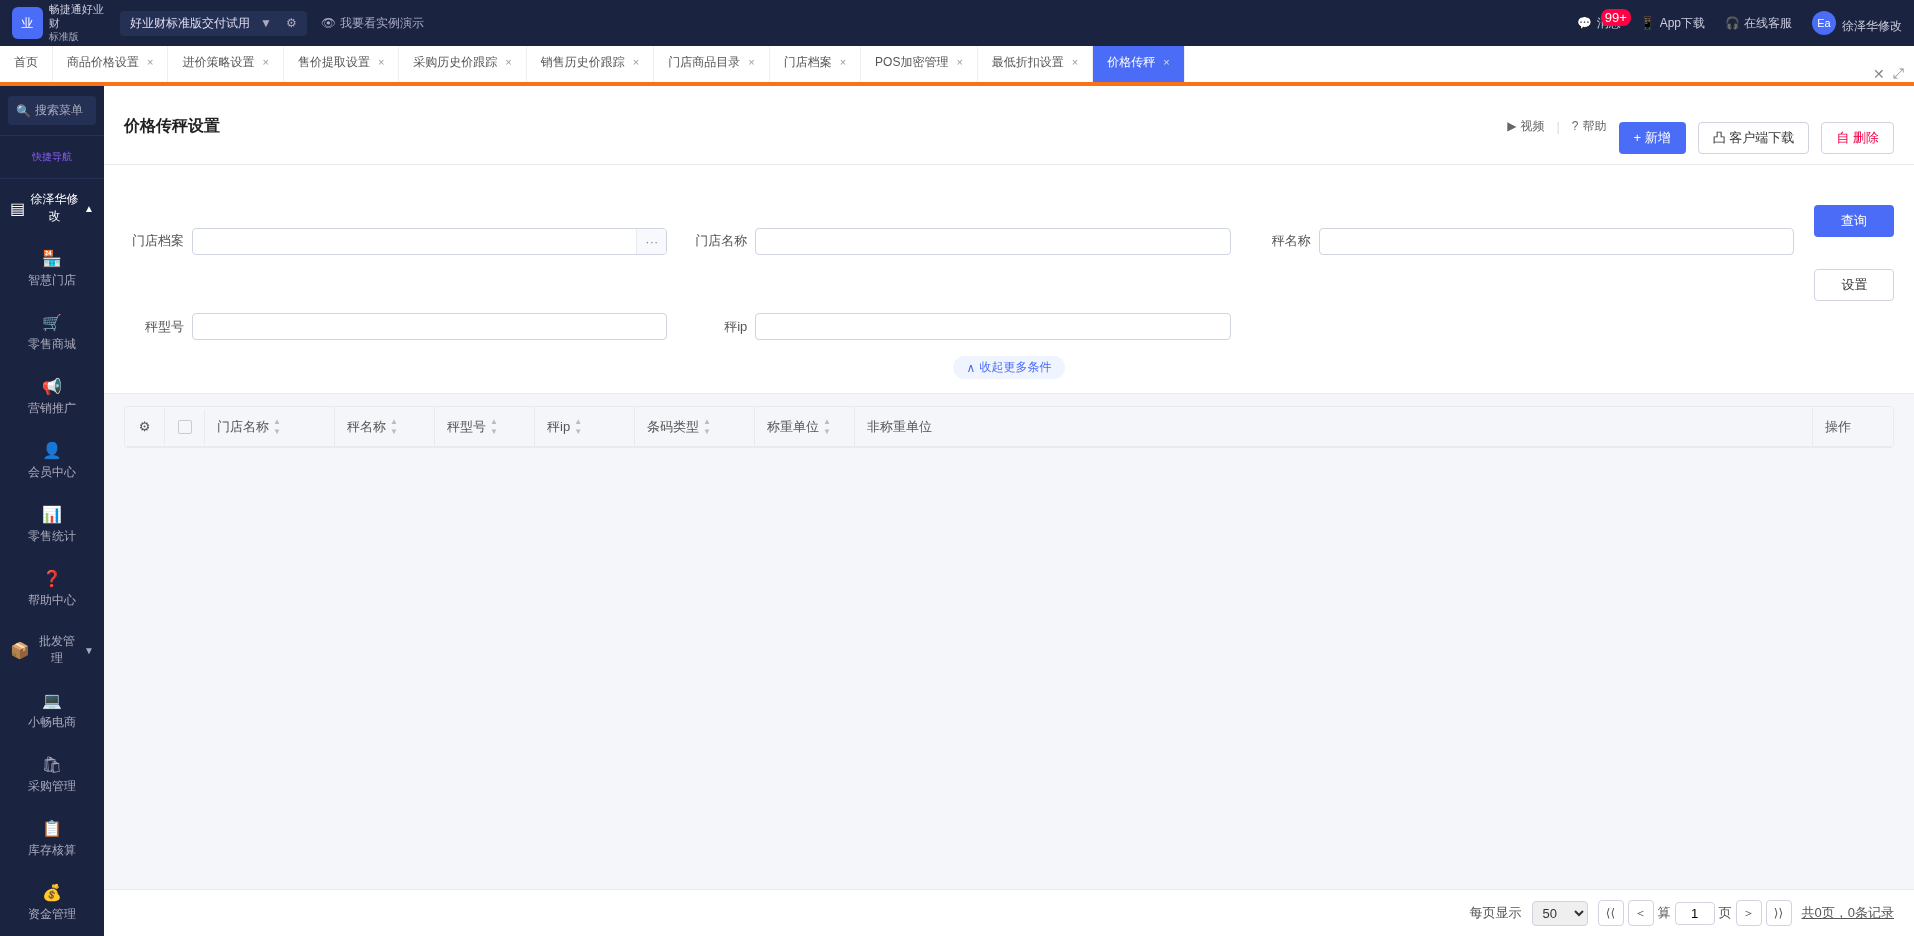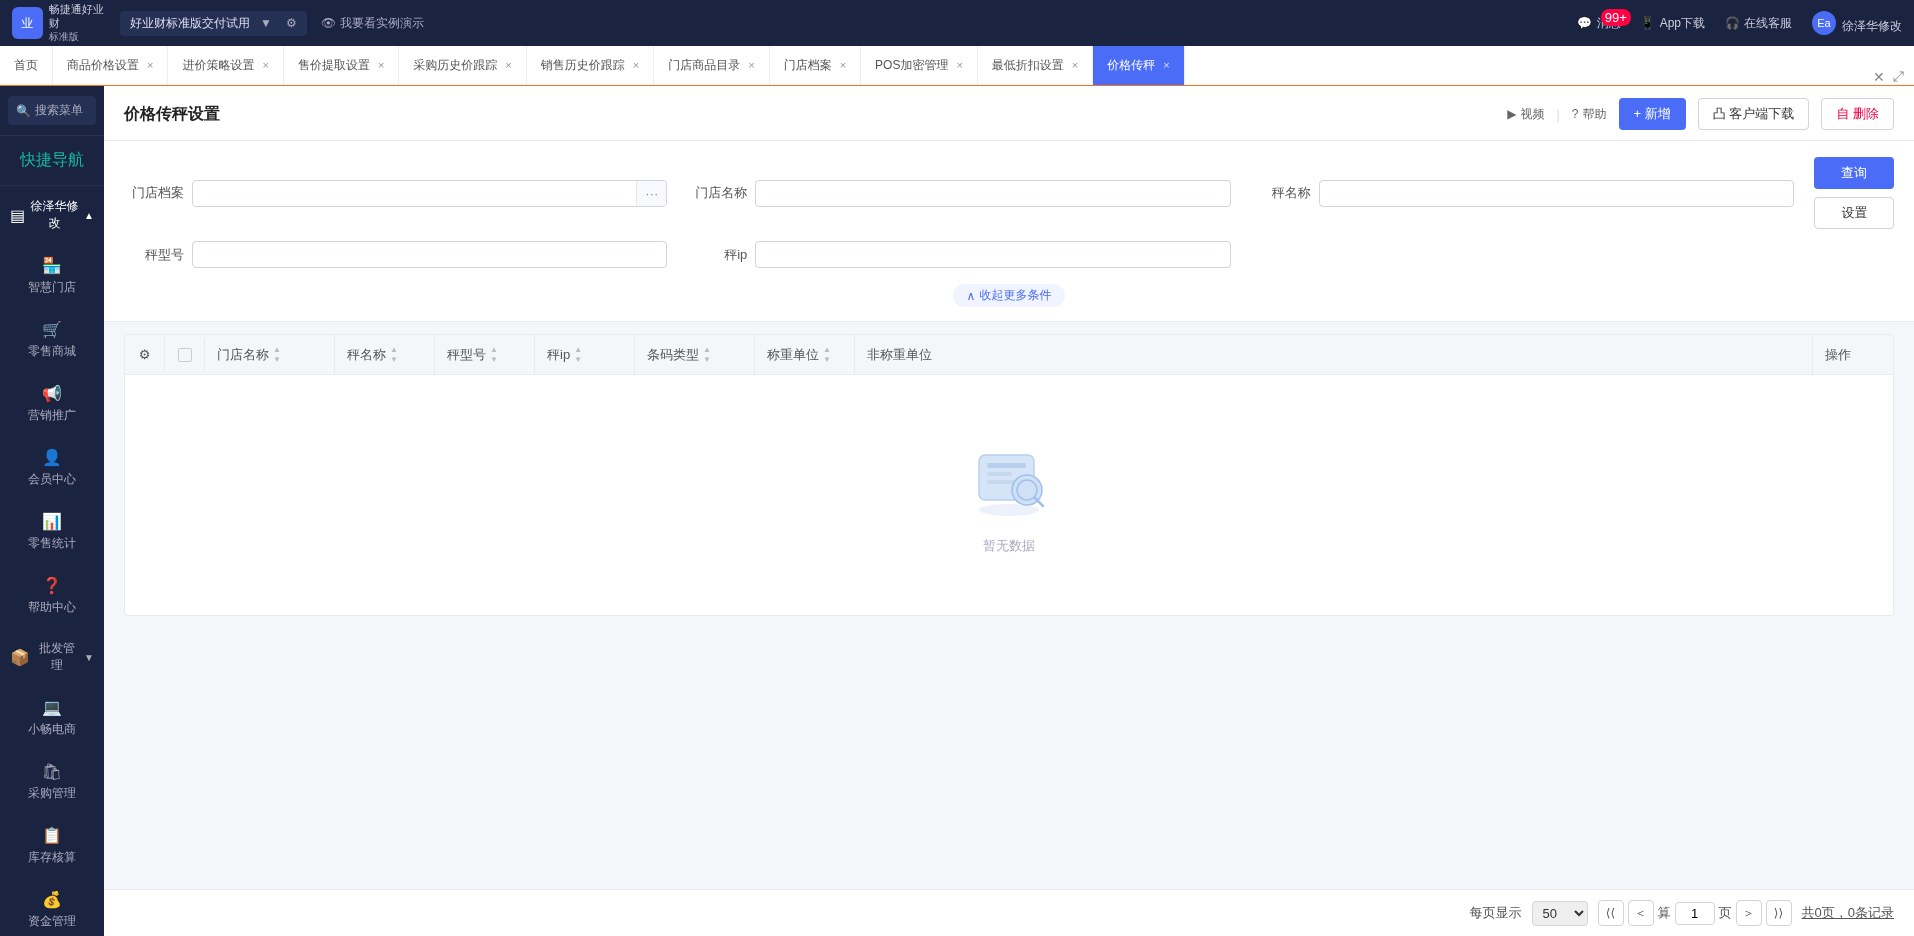--- a/index.html
+++ b/index.html
@@ -21,54 +21,54 @@
 
     .demo-btn { display: flex; align-items: center; gap: 4px; margin-left: 14px; color: #aac; font-size: 12px; cursor: pointer; }
 
     .top-right { margin-left: auto; display: flex; align-items: center; gap: 20px; }
     .top-action { display: flex; align-items: center; gap: 4px; color: #ccd; font-size: 12px; cursor: pointer; position: relative; }
     .badge { position: absolute; top: -6px; right: -10px; background: #f04; color: #fff; font-size: 13px; border-radius: 8px; padding: 1px 4px; }
     .user-info { display: flex; align-items: flex-end; gap: 6px; color: #ccd; font-size: 12px; }
     .user-avatar { width: 24px; height: 24px; background: #4a6cf7; border-radius: 50%; display: flex; align-items: center; justify-content: center; font-size: 11px; color: #fff; }
 
     
-    .tab-bar { background: #fff; border-bottom: 1px solid #f97316; height: 40px; display: flex; align-items: flex-end; padding: 0 0 0 0; flex-shrink: 0; overflow: hidden; }
+    .tab-bar { background: #fff; border-bottom: 4px solid #f97316; height: 40px; display: flex; align-items: flex-end; padding: 0 0 0 0; flex-shrink: 0; overflow: hidden; }
     .tab-item { display: flex; align-items: center; gap: 4px; padding: 8px 14px 8px 14px; font-size: 12px; color: #555; cursor: pointer; border-right: 1px solid #eee; height: 40px; white-space: nowrap; flex-shrink: 0; }
     .tab-item.active { background: #4a6cf7; color: #fff; }
     .tab-item .close-x { margin-left: 4px; color: #999; font-size: 11px; }
     .tab-item.active .close-x { color: #dde; }
     .tab-item.home { background: #fff; }
     .tab-end { margin-left: auto; display: flex; align-items: center; padding: 0 10px; gap: 8px; }
     .tab-end-btn { color: #888; cursor: pointer; font-size: 14px; }
 
     
     .main-body { display: flex; flex: 1; overflow: hidden; }
 
     
     .sidebar { width: 104px; background: #1a2340; color: #ccd; display: flex; flex-direction: column; flex-shrink: 0; }
     .sidebar-search { padding: 10px 8px; border-bottom: 1px solid #253055; }
     .sidebar-search-btn { display: flex; align-items: center; gap: 4px; background: #253055; border-radius: 4px; padding: 6px 8px; cursor: pointer; font-size: 12px; color: #aab; width: 100%; }
     .sidebar-nav { padding: 6px 0; border-bottom: 1px solid #253055; }
-    .sidebar-nav-btn { display: flex; align-items: flex-start; justify-content: center; padding: 8px; cursor: pointer; font-size: 16px; color: #14b8a6; }
+    .sidebar-nav-btn { display: flex; align-items: flex-start; justify-content: center; padding: 8px; cursor: pointer; font-size: 10px; color: #8b5cf6; }
     .sidebar-item { display: flex; flex-direction: column; align-items: center; justify-content: center; padding: 12px 4px; cursor: pointer; font-size: 12px; color: #aab; text-align: center; gap: 4px; }
     .sidebar-item.active { color: #fff; }
     .sidebar-item .si-icon { font-size: 16px; }
     .sidebar-item.has-arrow { flex-direction: row; justify-content: space-between; padding: 12px 10px; }
     .sidebar-item.has-arrow .si-label { flex: 1; text-align: center; }
 
     
     .content-area { flex: 1; display: flex; flex-direction: column; overflow: hidden; background: #f5f6fa; }
 
     
     .page-header { background: #fff; padding: 12px 20px 10px; border-bottom: 1px solid #e8eaf0; display: flex; align-items: center; justify-content: space-between; flex-shrink: 0; }
     .page-title { font-size: 16px; font-weight: 600; color: #222; }
     .page-actions { display: flex; align-items: center; gap: 12px; }
     .action-link { display: flex; align-items: center; gap: 4px; color: #666; font-size: 12px; cursor: pointer; }
     .divider-v { color: #ddd; }
-    .btn { display: flex; align-items: center; gap: 4px; padding: 6px 14px; border-radius: 4px; font-size: 13px; cursor: pointer; border: 1px solid transparent; }
+    .btn { display: flex; align-items: center; gap: 4px; padding: 6px 14px; border-radius: 4px; font-size: 13px; cursor: pointer; border: 1px solid transparent; margin-top: 24px; }
     .btn-primary { background: #4a6cf7; color: #fff; }
     .btn-outline { background: #fff; color: #333; border-color: #d0d3e0; }
     .btn-danger { background: #fff; color: #e04; border-color: #d0d3e0; }
 
     
     .filter-section { background: #fff; padding: 16px 20px 10px; border-bottom: 1px solid #e8eaf0; flex-shrink: 0; }
     .filter-row { display: flex; align-items: center; gap: 20px; margin-bottom: 12px; }
     .filter-field { display: flex; align-items: center; gap: 8px; flex: 1; }
     .filter-label { font-size: 13px; color: #555; white-space: nowrap; min-width: 60px; text-align: right; }
     .filter-input { flex: 1; border: 1px solid #d0d3e0; border-radius: 4px; padding: 5px 10px; font-size: 13px; color: #333; outline: none; background: #fff; }
@@ -406,35 +406,20 @@
                 </div>
             </div>
             <div class="th th-nonweight">
               <span>非称重单位</span>
             </div>
             <div class="th th-op">
               <span>操作</span>
             </div>
           </div>
 
-          <div class="empty-state">
-            <div class="empty-icon">
-              <svg viewBox="0 0 100 90" xmlns="http://www.w3.org/2000/svg">
-                <ellipse cx="50" cy="75" rx="30" ry="6" fill="#e0e8f8" opacity="0.6"></ellipse>
-                <rect x="20" y="20" width="55" height="45" rx="6" fill="#d6e4f7" stroke="#b8d0ee" stroke-width="1.5"></rect>
-                <rect x="28" y="28" width="39" height="5" rx="2" fill="#b8d0ee"></rect>
-                <rect x="28" y="37" width="25" height="4" rx="2" fill="#c8d8ee"></rect>
-                <rect x="28" y="45" width="30" height="4" rx="2" fill="#c8d8ee"></rect>
-                <circle cx="68" cy="55" r="15" fill="#d0e0f6" stroke="#a0c0e8" stroke-width="1.5"></circle>
-                <circle cx="68" cy="55" r="10" fill="none" stroke="#a0c0e8" stroke-width="1.5"></circle>
-                <line x1="76" y1="63" x2="84" y2="71" stroke="#a0c0e8" stroke-width="2.5" stroke-linecap="round"></line>
-              </svg>
-            </div>
-            <div class="empty-text">暂无数据</div>
-          </div>
         </div>
       </div>
 
       <div class="pagination">
         <span class="page-size-label">每页显示</span>
         <select class="page-size-select">
           <option value="50" selected="">50</option>
           <option value="20">20</option>
           <option value="100">100</option>
         </select>

